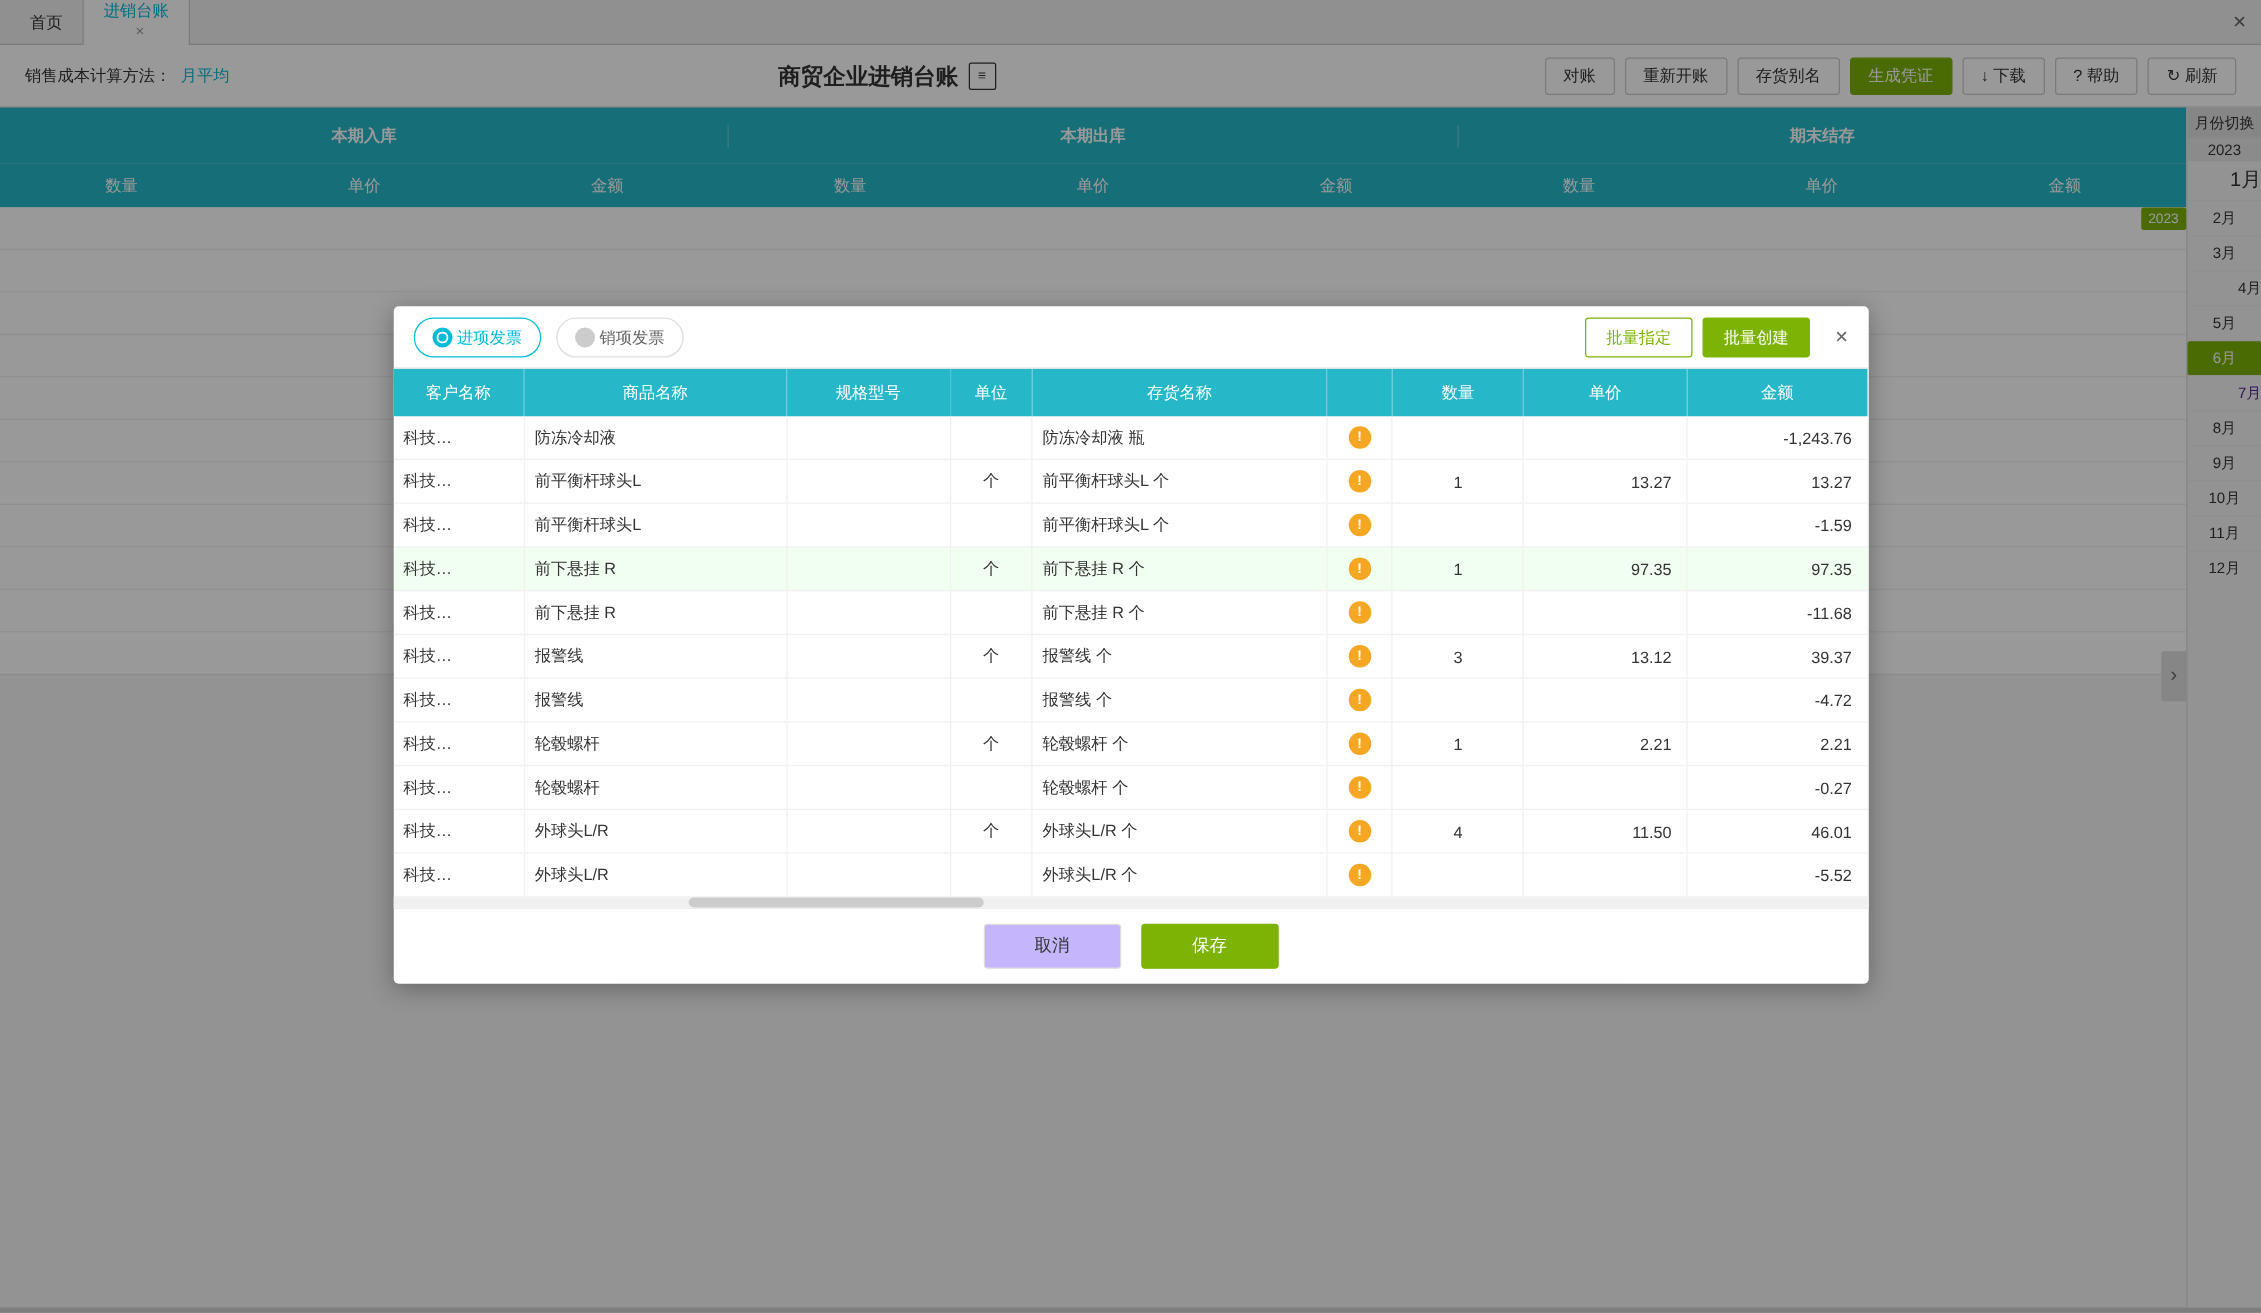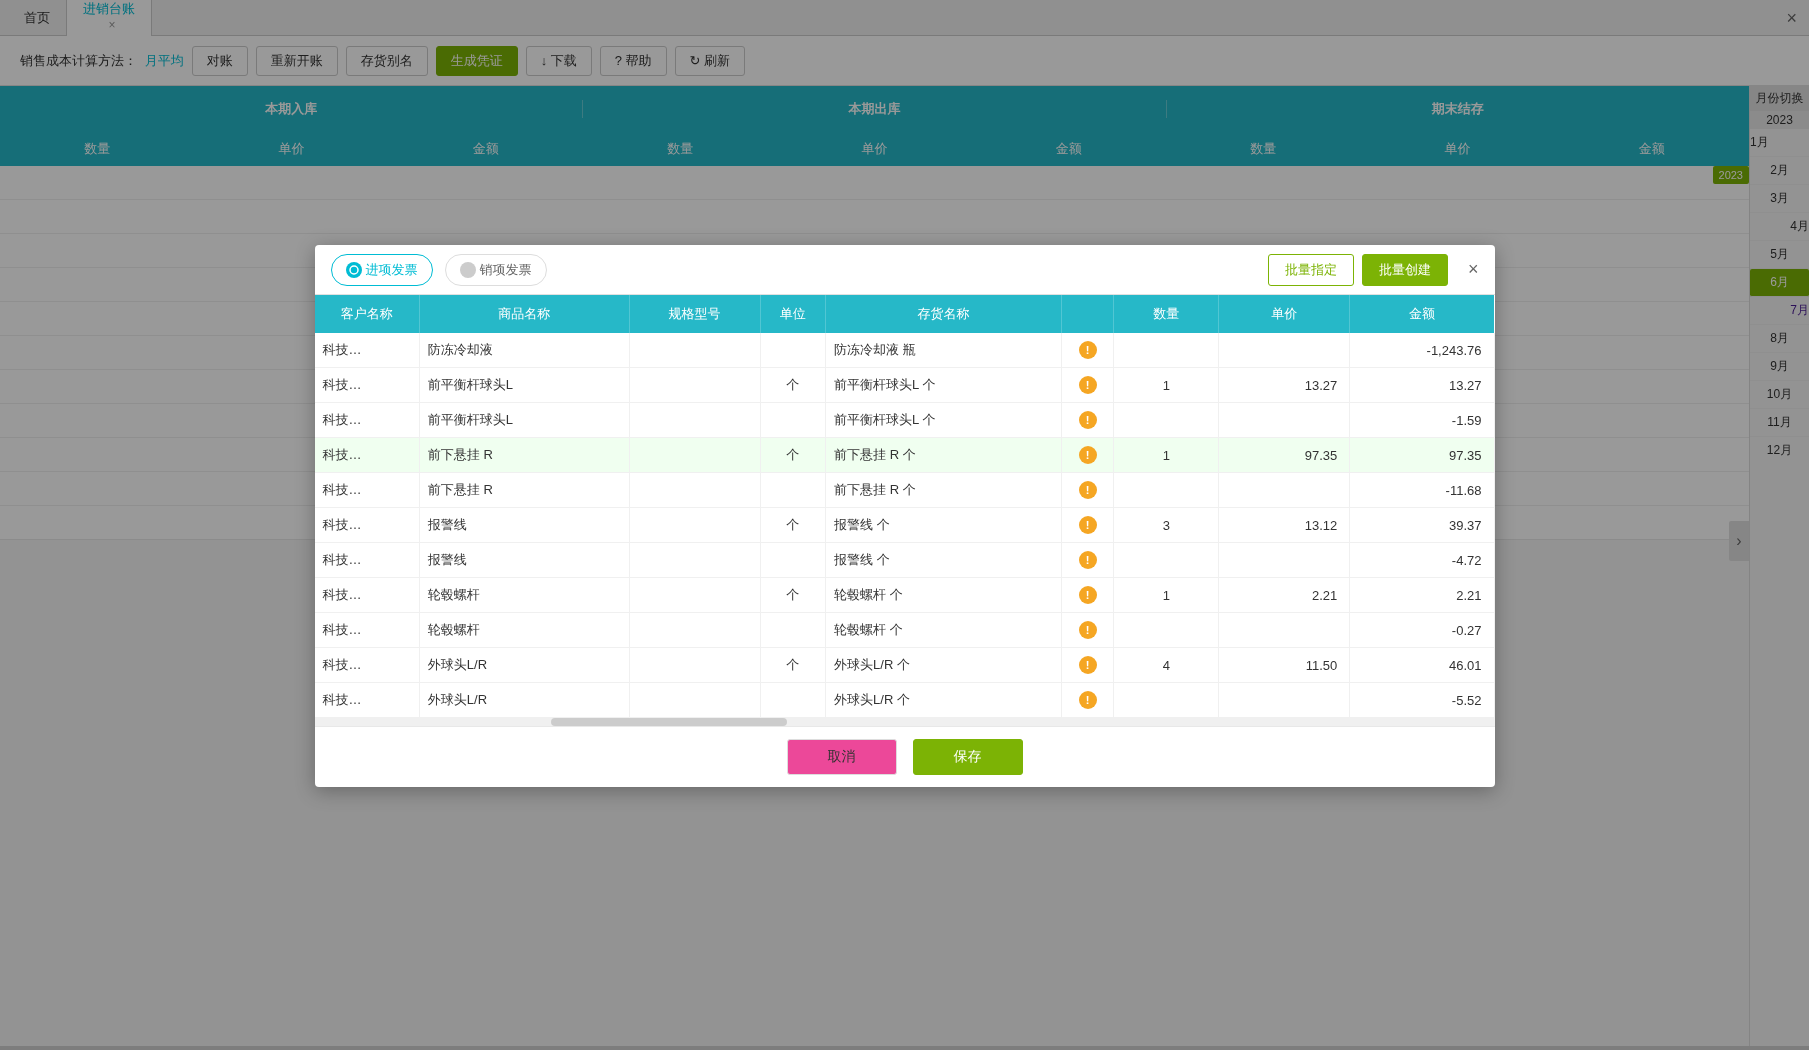--- a/index.html
+++ b/index.html
@@ -273,21 +273,21 @@
       padding: 12px 16px;
       display: flex;
       justify-content: center;
       gap: 16px;
       border-top: 1px solid #e8e8e8;
     }
     .btn-cancel {
       padding: 8px 40px;
       border: 1px solid #ddd;
       border-radius: 3px;
-      background: #ec4899;
+      background: #c4b5fd;
       color: #333;
       font-size: 14px;
       cursor: pointer;
     }
     .btn-save {
       padding: 8px 40px;
       border: 1px solid #7cb305;
       border-radius: 3px;
       background: #7cb305;
       color: #fff;
@@ -333,20 +333,24 @@
   </div>
   <span class="tab-bar-close">×</span>
 </div>
 
 <div class="main-content">
 
   <div class="toolbar">
     <div class="toolbar-left">
       <span>销售成本计算方法：</span>
       <span style="margin-left:4px;color:#00bcd4;">月平均</span>
+    </div>
+    <div class="toolbar-title">
+      <span>商贸企业进销台账</span>
+      <span class="title-icon">≡</span>
     </div>
     <div class="toolbar-actions">
       <button class="btn btn-outline">对账</button>
       <button class="btn btn-outline">重新开账</button>
       <button class="btn btn-outline">存货别名</button>
       <button class="btn btn-primary">生成凭证</button>
       <button class="btn btn-outline btn-icon">↓ 下载</button>
       <button class="btn btn-outline btn-icon">? 帮助</button>
       <button class="btn btn-outline btn-icon">↻ 刷新</button>
     </div>
@@ -379,21 +383,21 @@
     <div class="bg-row" style="height:34px; border-bottom:1px solid #eee;"></div>
     <div class="bg-row" style="height:34px; border-bottom:1px solid #eee;"></div>
     <div class="bg-row" style="height:34px; border-bottom:1px solid #eee;"></div>
     <div class="bg-row" style="height:34px; border-bottom:1px solid #eee;"></div>
     <div class="bg-row" style="height:34px;"></div>
   </div>
 
   <div style="position:absolute; right:0; top:50px; width:60px; background:#f5f5f5; border-left:1px solid #ddd; height:calc(100% - 50px);">
     <div style="background:#e0e0e0; text-align:center; padding:4px 0; font-size:12px; color:#333;">月份切换</div>
     <div style="background:#e8e8e8; text-align:center; padding:2px 0; font-size:12px; color:#333;">2023</div>
-    <div style="text-align:left; padding:5px 0; font-size:12px; cursor:pointer; color:#333; border-bottom:1px solid #eee;">1月</div>
+    <div style="text-align:right; padding:5px 0; font-size:16px; cursor:pointer; color:#333; border-bottom:1px solid #eee;">1月</div>
     <div style="text-align:center; padding:5px 0; font-size:12px; cursor:pointer; color:#333; border-bottom:1px solid #eee;">2月</div>
     <div style="text-align:center; padding:5px 0; font-size:12px; cursor:pointer; color:#333; border-bottom:1px solid #eee;">3月</div>
     <div style="text-align:right; padding:5px 0; font-size:12px; cursor:pointer; color:#333; border-bottom:1px solid #eee;">4月</div>
     <div style="text-align:center; padding:5px 0; font-size:12px; cursor:pointer; color:#333; border-bottom:1px solid #eee;">5月</div>
     <div style="text-align:center; padding:5px 0; font-size:12px; cursor:pointer; background:#7cb305; color:#fff; border-radius:2px; border-bottom:1px solid #eee;">6月</div>
     <div style="text-align:right; padding:5px 0; font-size:12px; cursor:pointer; color:#4c1d95; border-bottom:1px solid #eee;">7月</div>
     <div style="text-align:center; padding:5px 0; font-size:12px; cursor:pointer; color:#333; border-bottom:1px solid #eee;">8月</div>
     <div style="text-align:center; padding:5px 0; font-size:12px; cursor:pointer; color:#333; border-bottom:1px solid #eee;">9月</div>
     <div style="text-align:center; padding:5px 0; font-size:12px; cursor:pointer; color:#333; border-bottom:1px solid #eee;">10月</div>
     <div style="text-align:center; padding:5px 0; font-size:12px; cursor:pointer; color:#333; border-bottom:1px solid #eee;">11月</div>

